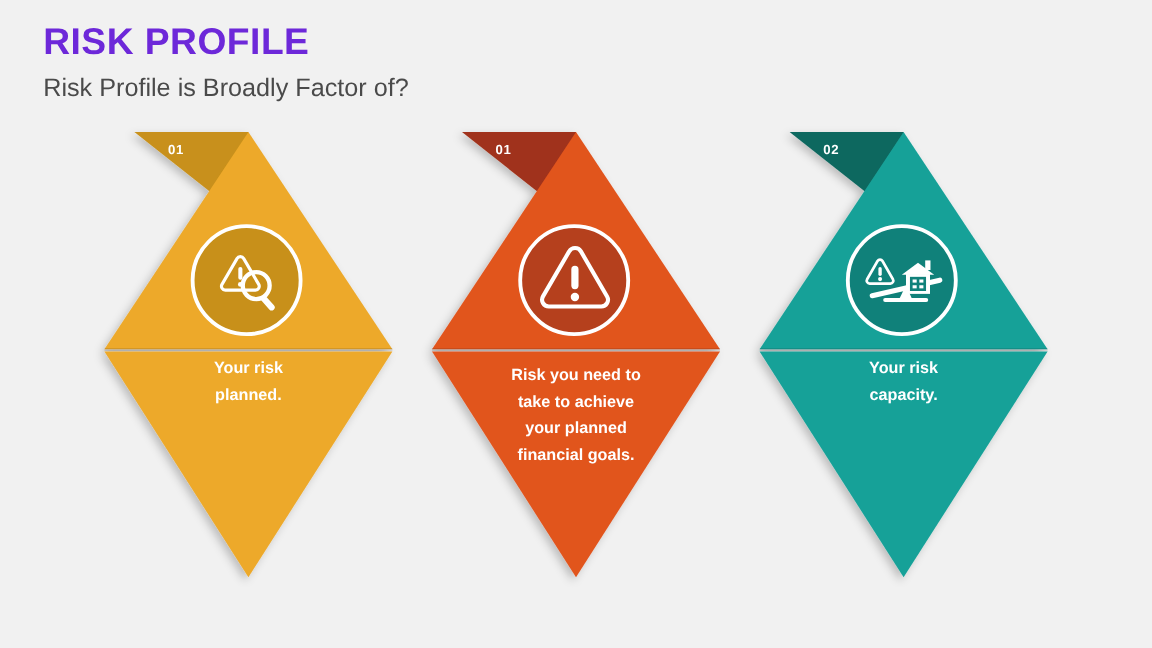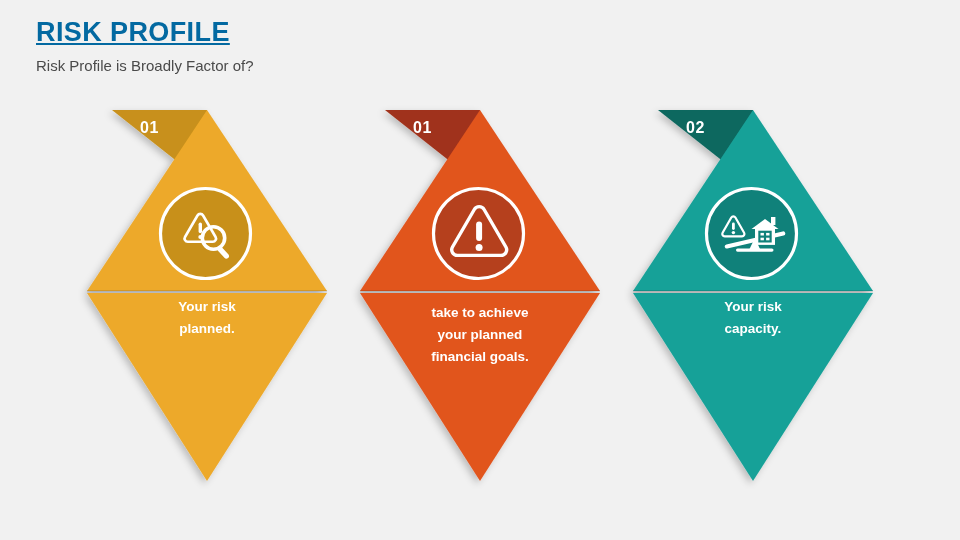--- a/index.html
+++ b/index.html
@@ -20,31 +20,30 @@
     width: 960px;
     height: 540px;
   }
   #header {
     position: absolute;
     left: 36px;
     top: 18px;
     width: 600px;
   }
   #title {
-    font-size: 27px;
+    font-size: 31px;
     font-weight: bold;
-    color: #0369a1;
+    color: #6d28d9;
     letter-spacing: 0.4px;
     line-height: 1.1;
     margin: 0;
     white-space: nowrap;
-    text-decoration: underline;
   }
   #subtitle {
-    font-size: 15px;
+    font-size: 21px;
     font-weight: normal;
     color: #4a4a4a;
     margin: 9px 0 0 0;
     line-height: 1.2;
     white-space: nowrap;
   }
   .diamond {
     position: absolute;
     top: 104px;
     width: 250px;
@@ -53,21 +52,21 @@
   .diamond svg {
     position: absolute;
     left: 0;
     top: 0;
     width: 250px;
     height: 390px;
     overflow: visible;
   }
   .num-label {
     position: absolute;
-    font-size: 16px;
+    font-size: 11px;
     font-weight: bold;
     color: #ffffff;
     line-height: 1;
     left: 58px;
     top: 16px;
     letter-spacing: 0.5px;
   }
   .caption {
     position: absolute;
     left: 0;
@@ -162,20 +161,21 @@
       <path d="M44.3 24.5 L22.5 62.0 a5.6 5.6 0 0 0 4.9 8.4 L71.0 70.4 a5.6 5.6 0 0 0 4.9 -8.4 L54.1 24.5 a5.6 5.6 0 0 0 -9.8 0 Z"></path>
     </g>
     <g fill="#ffffff">
       <rect x="46.1" y="36.5" width="6.0" height="19.5" rx="3.0"></rect>
       <circle cx="49.1" cy="62.5" r="3.5"></circle>
     </g>
             </g>
           </svg>
         </div>
         <div class="caption four-line">
+          <div>Risk you need to</div>
           <div>take to achieve</div>
           <div>your planned</div>
           <div>financial goals.</div>
         </div>
       </div>
       <div class="diamond" style="left: 628px;">
         <svg viewBox="0 0 250 390">
     <defs>
       <filter id="sh2" x="-30%" y="-30%" width="170%" height="170%">
         <feDropShadow dx="-3" dy="3" stdDeviation="3.5" flood-color="#000000" flood-opacity="0.22"></feDropShadow>

